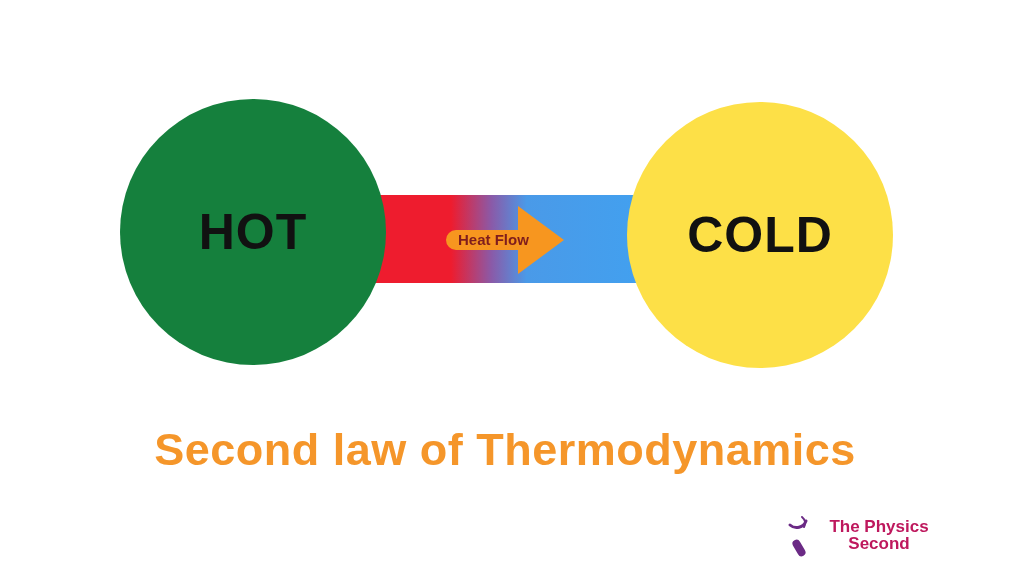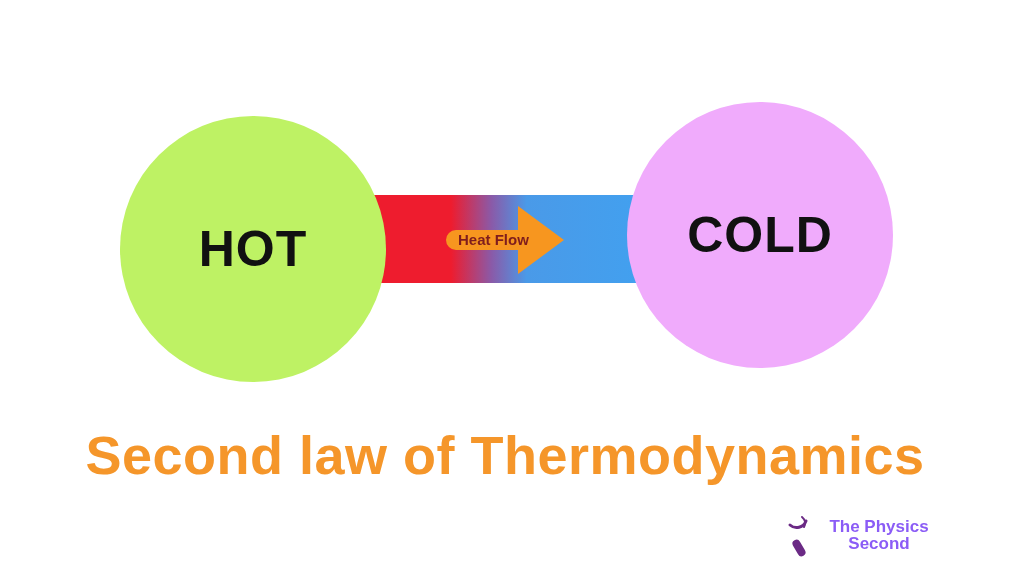--- a/index.html
+++ b/index.html
@@ -1,27 +1,27 @@
 <!DOCTYPE html>
 <html><head>
 <meta charset="utf-8">
 <style>
   html, body { margin:0; padding:0; }
   body { width:1024px; height:576px; background:#ffffff; position:relative; overflow:hidden; font-family:"Liberation Sans", sans-serif; }
   .band { position:absolute; left:370px; top:195px; width:270px; height:88px;
     background: linear-gradient(to right, #ee1c2e 0%, #ee1c2e 30%, #8a5aa8 45%, #4a9ae8 58%, #42a0ef 100%); }
   .circle { position:absolute; width:266px; height:266px; border-radius:50%; display:flex; align-items:center; justify-content:center; }
-  .hot { left:120px; top:116px; background:#bef264; }
-  .cold { left:627px; top:102px; background:#f0abfc; }
+  .hot { left:120px; top:99px; background:#15803d; }
+  .cold { left:627px; top:102px; background:#fde047; }
   .circle span { font-weight:bold; font-size:50px; color:#111; letter-spacing:1px; }
   .arrow { position:absolute; left:440px; top:202px; width:130px; height:76px; }
   .arrow-label { position:absolute; left:458px; top:231px; font-size:15px; font-weight:bold; color:#7f1d1d; }
-  .title { position:absolute; left:0; width:1010px; top:424px; text-align:center; font-size:54px; font-weight:bold; color:#f5962a; letter-spacing:0.5px; }
+  .title { position:absolute; left:0; width:1010px; top:424px; text-align:center; font-size:45px; font-weight:bold; color:#f5962a; letter-spacing:0.5px; }
   .logo { position:absolute; left:786px; top:515px; }
-  .logo-text { position:absolute; left:28px; top:3px; color:#8b5cf6; font-weight:bold; font-size:17px; line-height:17px; text-align:center; width:130px; }
+  .logo-text { position:absolute; left:28px; top:3px; color:#be185d; font-weight:bold; font-size:17px; line-height:17px; text-align:center; width:130px; }
 </style>
 </head>
 <body>
 
 <div class="band"></div>
 
 <div class="circle hot">
   <span>HOT</span>
 </div>
 

